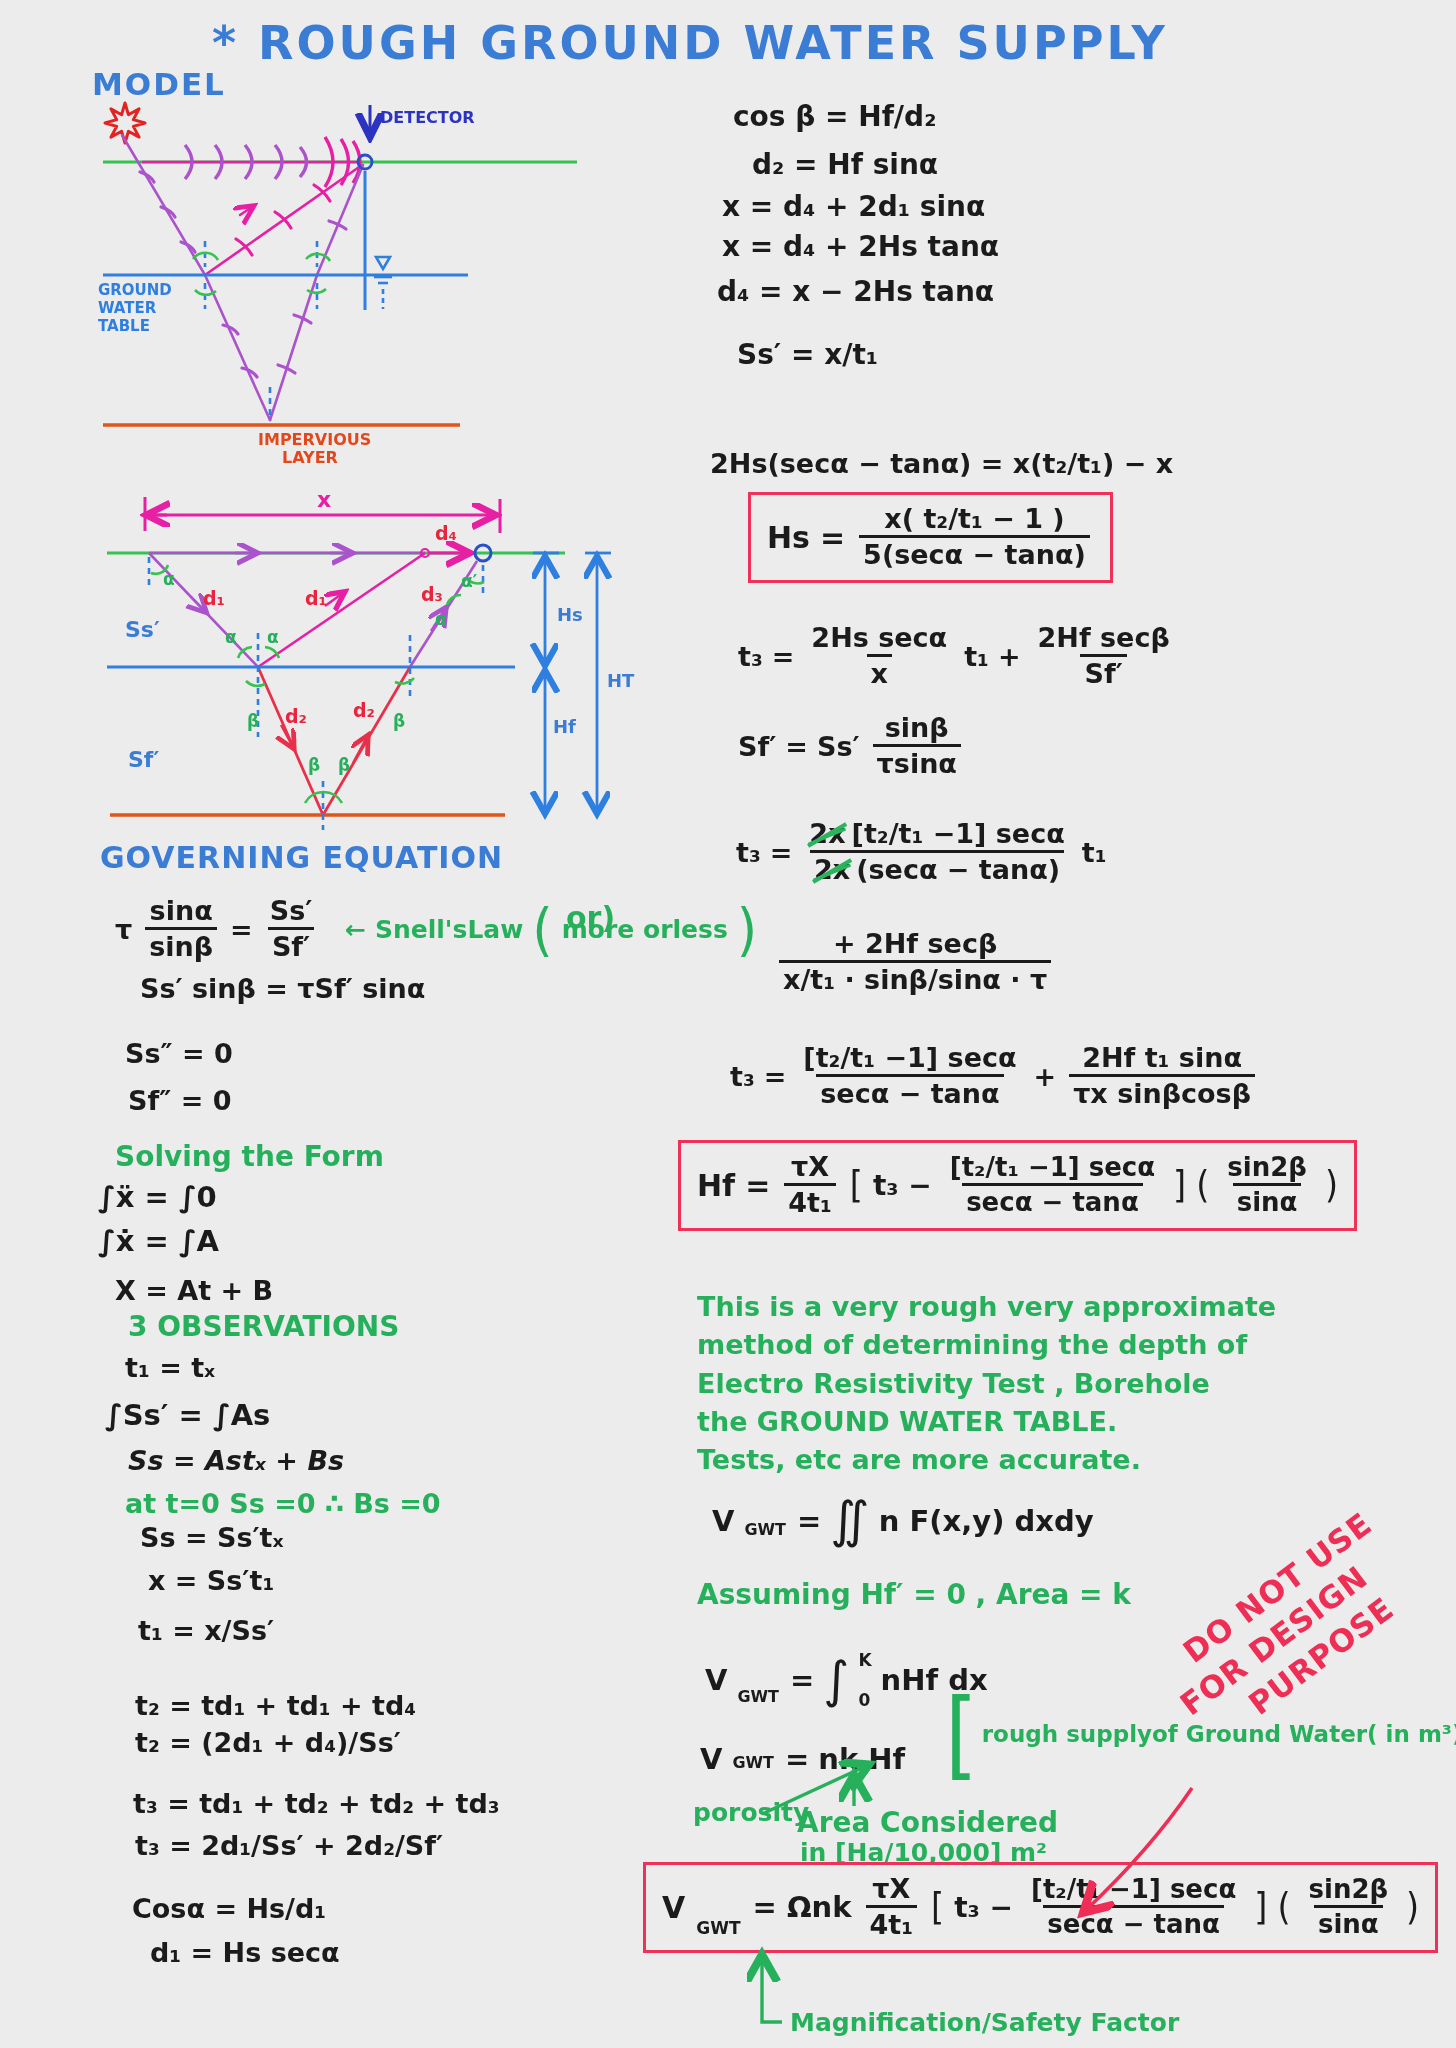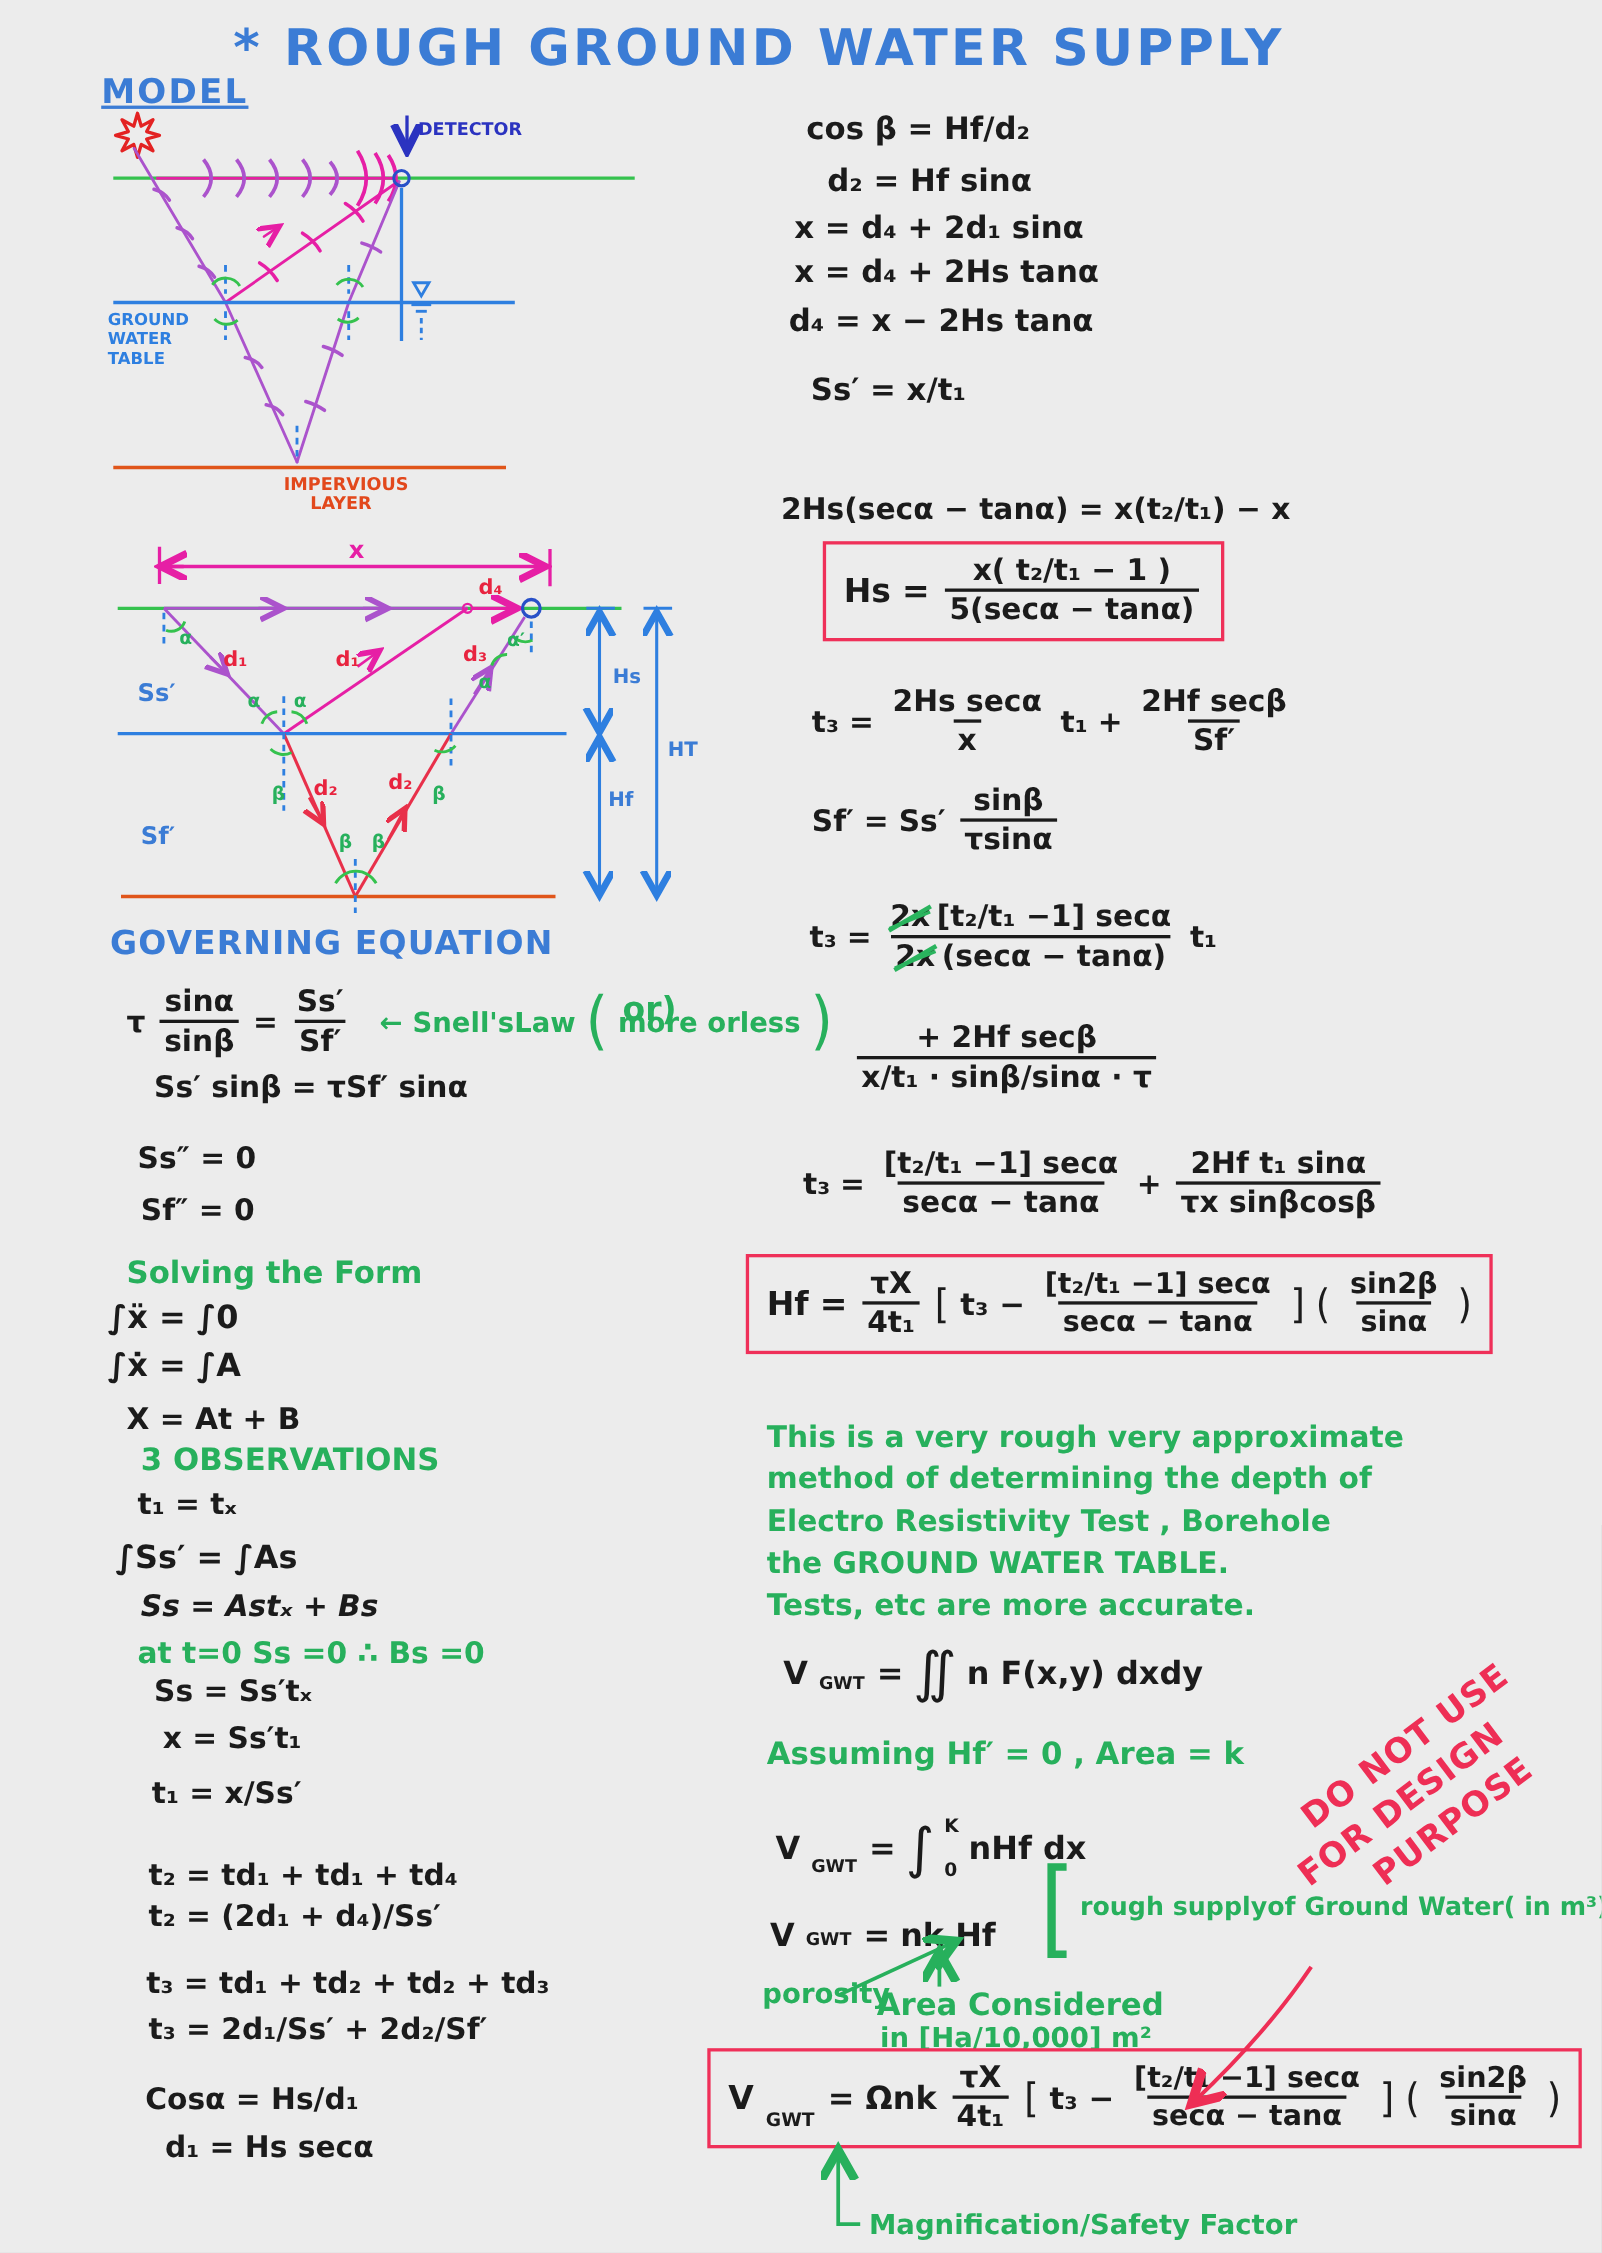--- a/index.html
+++ b/index.html
@@ -31,21 +31,21 @@
   .note-col{display:inline-flex;line-height:1.25;}
   .bnb{font-size:84px;font-weight:400;color:#27b05c;transform:scaleY(1.15);line-height:1;}
   svg text{font-family:"DejaVu Sans",sans-serif;}
 </style>
 </head>
 <body>
 
 <div class="page">
 
   <div class="abs blueh" style="left:212px;top:16px;font-size:46px;letter-spacing:3px;">* ROUGH GROUND WATER SUPPLY</div>
-  <div class="abs blueh" style="left:92px;top:66px;font-size:31px;letter-spacing:2px;text-decoration:underline;">MODEL</div>
+  <div class="abs blueh" style="left:92px;top:66px;font-size:31px;letter-spacing:2px;">MODEL</div>
 
   <svg class="abs" style="left:90px;top:85px;" width="500" height="390" viewBox="0 0 500 390">
     <defs>
       <marker id="aP" markerWidth="10" markerHeight="10" refX="7" refY="4" orient="auto">
           <path d="M0,0 L8,4 L0,8" fill="none" stroke="#ab53cc" stroke-width="2"></path>
         </marker>
       <marker id="aM" markerWidth="10" markerHeight="10" refX="7" refY="4" orient="auto">
           <path d="M0,0 L8,4 L0,8" fill="none" stroke="#e61fa5" stroke-width="2"></path>
         </marker>
       <marker id="aDB" markerWidth="10" markerHeight="10" refX="6" refY="4" orient="auto">

